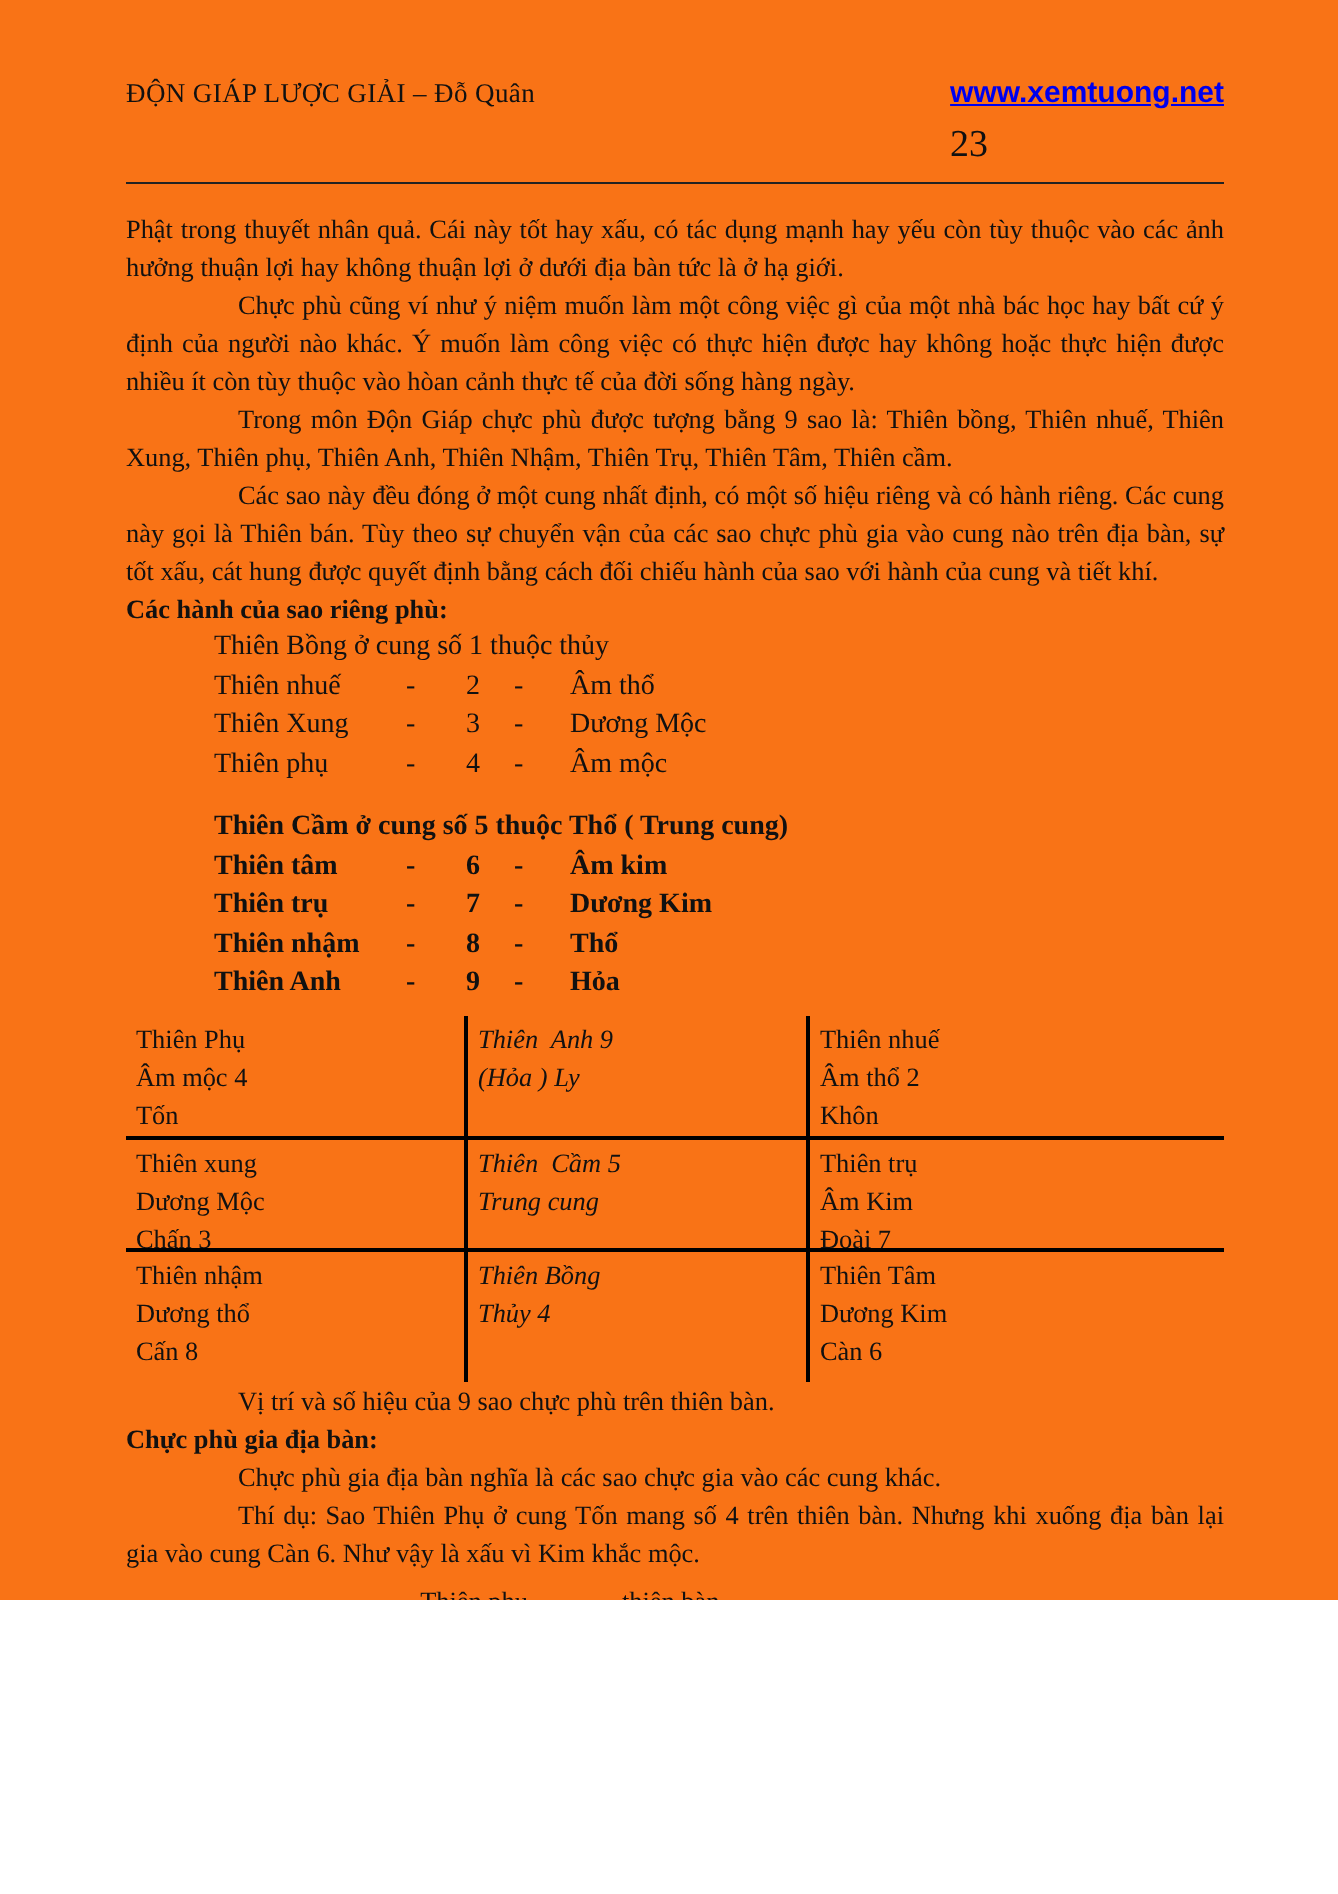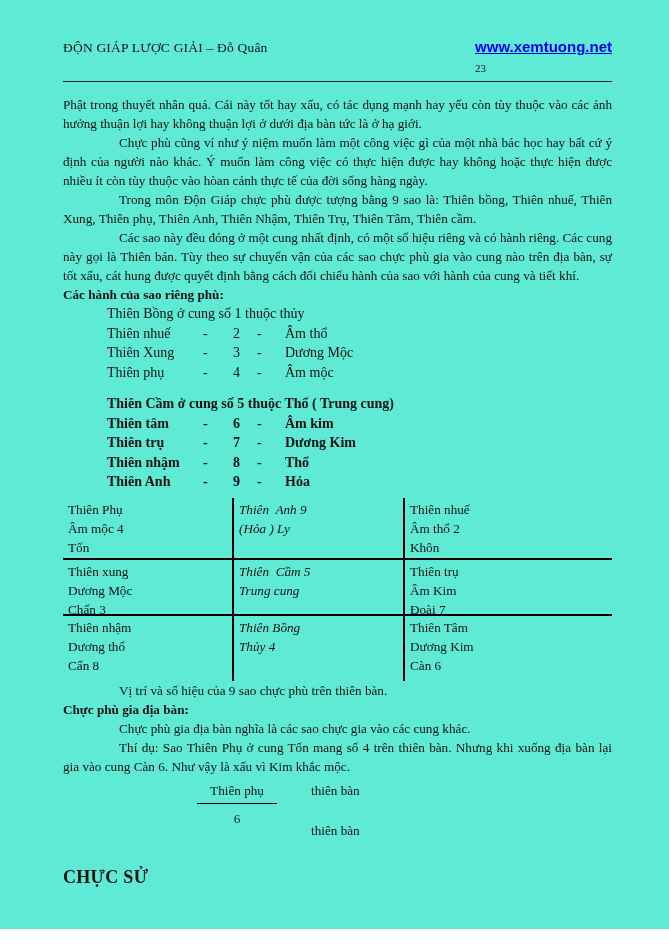--- a/index.html
+++ b/index.html
@@ -1,31 +1,31 @@
 <!DOCTYPE html>
 <html lang="vi"><head>
 <meta charset="utf-8">
 <style>
   html,body { margin:0; padding:0; background:#ffffff; }
   .page {
-    position:relative; width:669px; height:929px; background:#5eead4;
+    position:relative; width:669px; height:800px; background:#f97316;
     font-family:"Liberation Serif", serif; color:#111; overflow:hidden;
     -webkit-font-smoothing:antialiased;
   }
   .content { padding:38px 57px 0 63px; }
 
   
   .hdr { display:flex; justify-content:space-between; align-items:baseline; }
   .hdr-title { font-size:13.5px; letter-spacing:0.2px; }
   .hdr-right { display:flex; align-items:baseline; gap:7px;flex-direction:column; }
   .hdr-link {
     font-family:"Liberation Sans", sans-serif; font-weight:bold;
     font-size:15px; color:#0000ee; text-decoration:underline; cursor:pointer;
   }
-  .hdr-page { font-size:11px; }
+  .hdr-page { font-size:19px; }
   .hdr-rule { border-bottom:1.6px solid #222; margin-top:7px; }
 
   
   p { margin:0; font-size:13.2px; line-height:19px; text-align:justify; }
   p.ind { text-indent:56px; }
   .bold-head { font-weight:bold; font-size:13.2px; line-height:19px; margin:0; }
   .first-para { margin-top:13px; }
 
   
   .hanh { margin-left:44px; font-size:14px; line-height:19.5px; }

